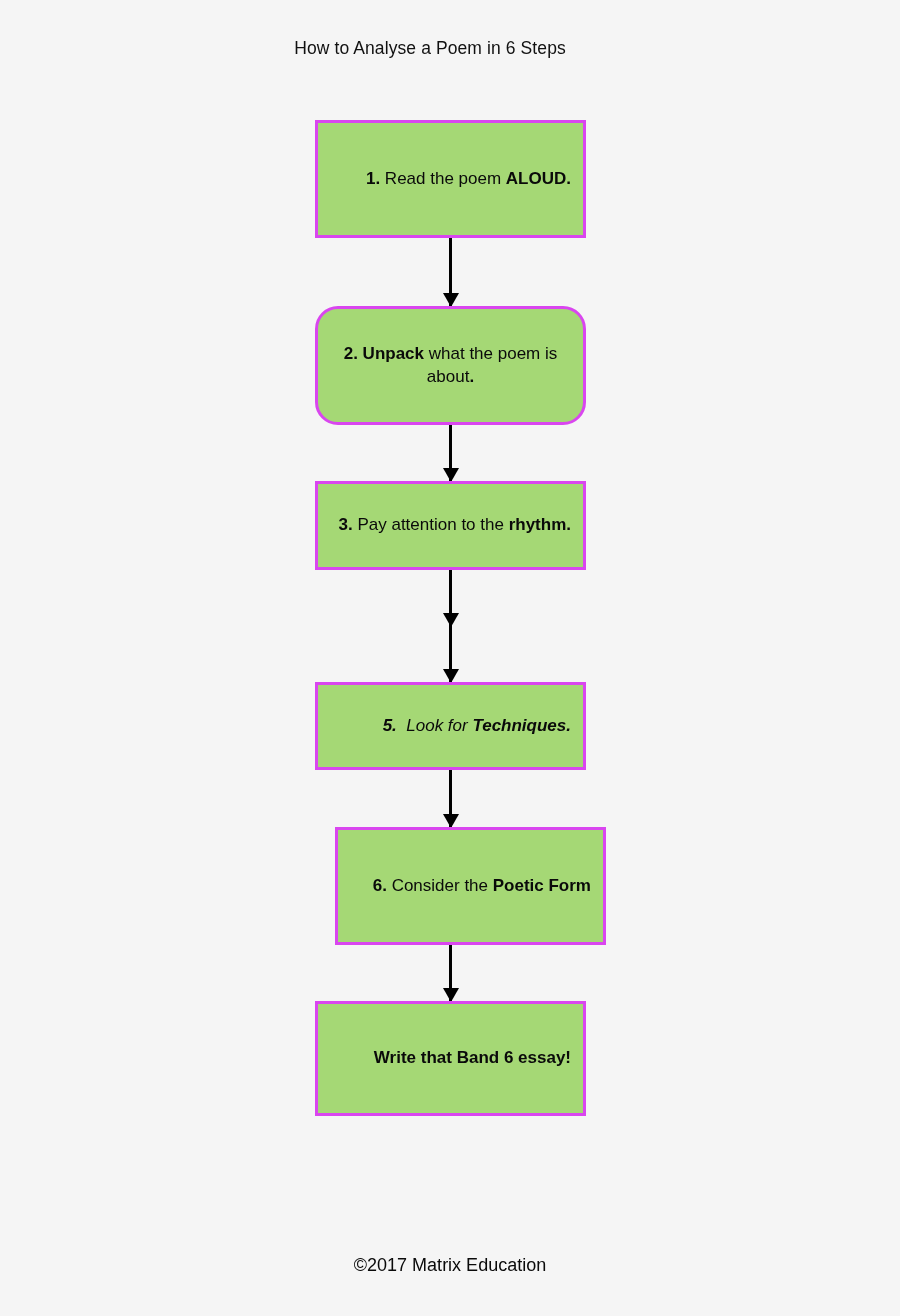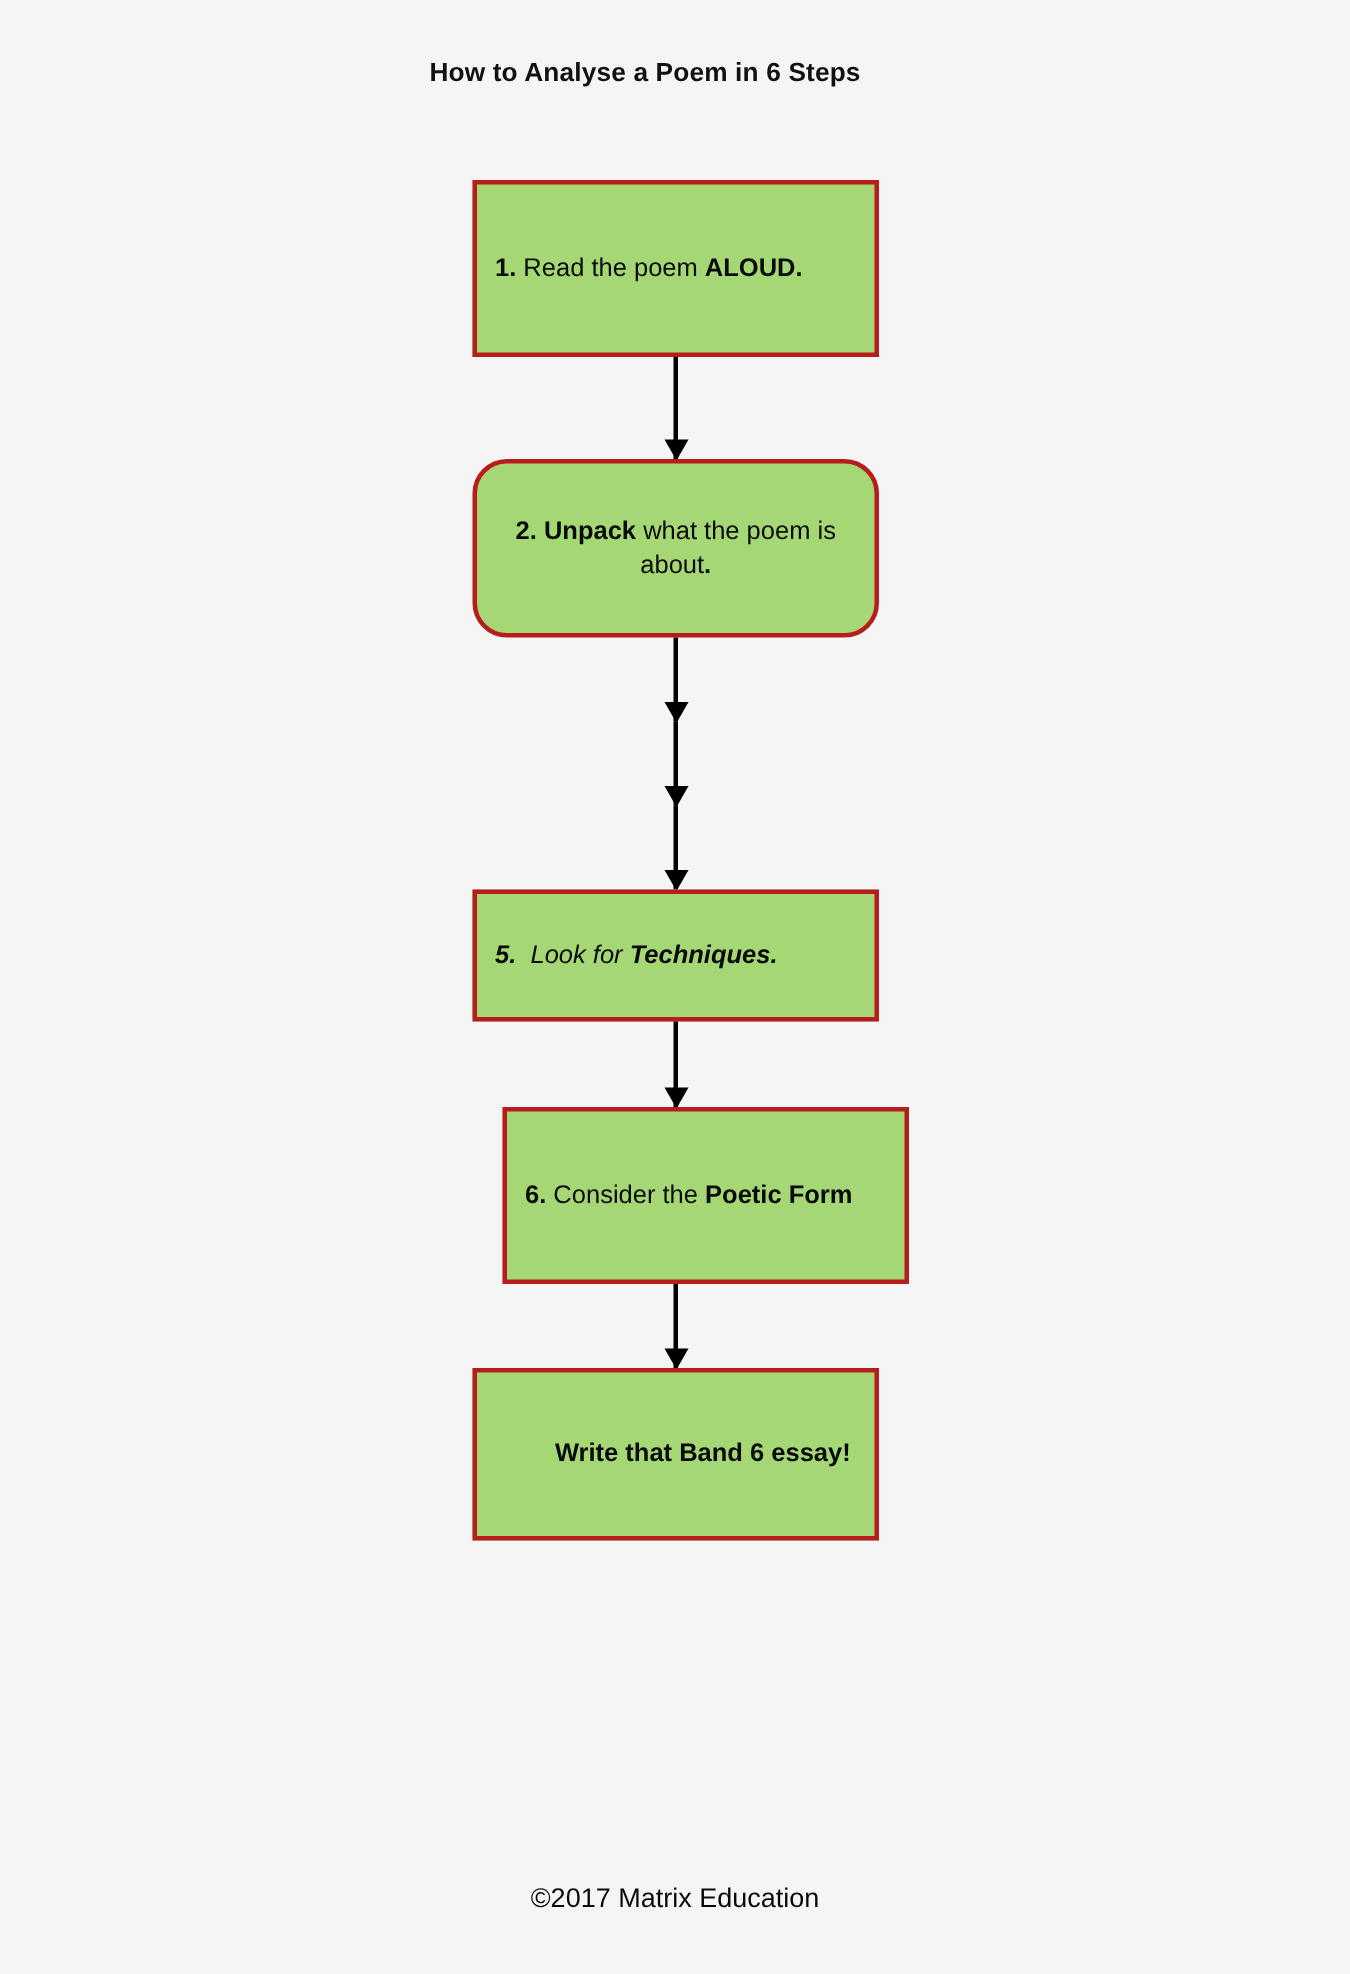--- a/index.html
+++ b/index.html
@@ -22,41 +22,41 @@
     height: 1316px;
   }
 
   .chart-title {
     position: absolute;
     top: 38px;
     left: 0;
     width: 860px;
     text-align: center;
     font-size: 17.5px;
-    font-weight: bold;
+    font-weight: normal;
     letter-spacing: 0.1px;
     color: #111111;
   }
 
   .flow {
     position: absolute;
     top: 120px;
     left: 315px;
     width: 271px;
   }
 
   .node {
     position: relative;
     box-sizing: border-box;
     width: 271px;
     background: #a5d875;
-    border: 3px solid #b91c1c;
+    border: 3px solid #d946ef;
     display: flex;
     align-items: center;
-    justify-content: flex-start;
+    justify-content: flex-end;
     text-align: center;
     padding: 4px 12px;
   }
 
   .node-text {
     font-size: 17px;
     line-height: 1.32;
     color: #0a0a0a;
     font-weight: normal;
   }
@@ -114,20 +114,23 @@
         <div class="stem"></div>
         <div class="head"></div>
       </div>
       <div class="node" style="height: 119px; border-radius: 23px;">
         <div class="node-text"><b>2. Unpack</b> what the poem is about<b>.</b></div>
       </div>
       <div class="connector" style="height: 56px;">
         <div class="stem"></div>
         <div class="head"></div>
       </div>
+      <div class="node" style="height: 89px;">
+        <div class="node-text"><b>3.</b> Pay attention to the <b>rhythm.</b></div>
+      </div>
       <div class="connector" style="height: 56px;">
         <div class="stem"></div>
         <div class="head"></div>
       </div>
       <div class="connector" style="height: 56px;">
         <div class="stem"></div>
         <div class="head"></div>
       </div>
       <div class="node" style="height: 88px; font-style: italic;">
         <div class="node-text"><b>5.</b>&nbsp; Look for <b>Techniques.</b></div>

